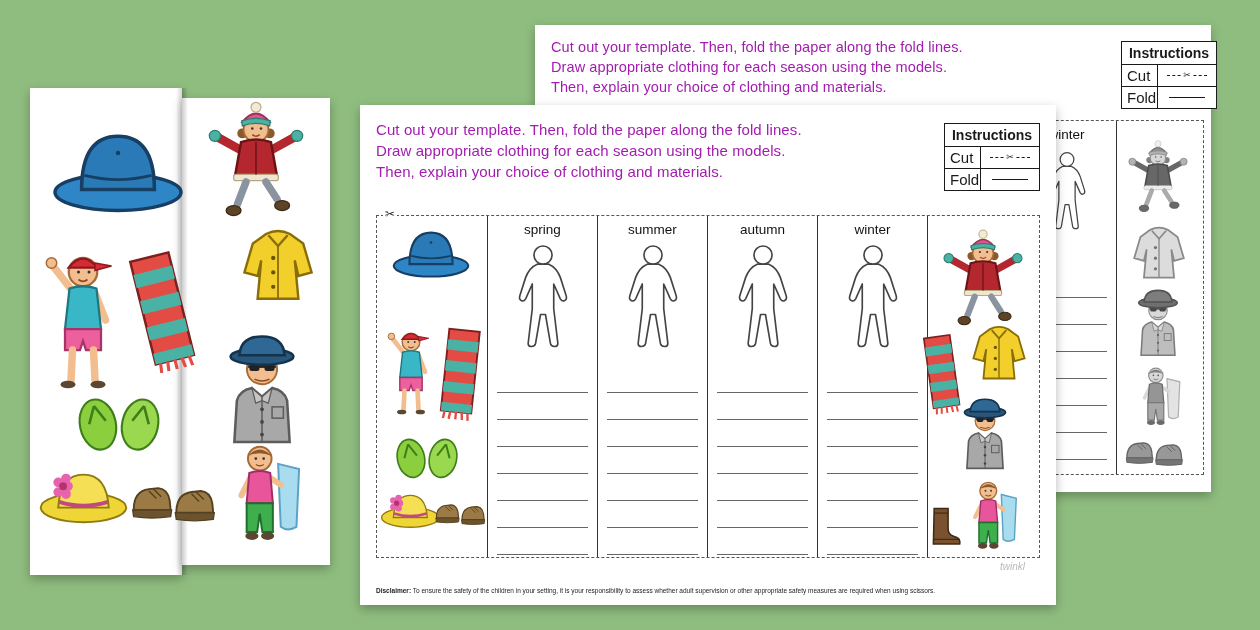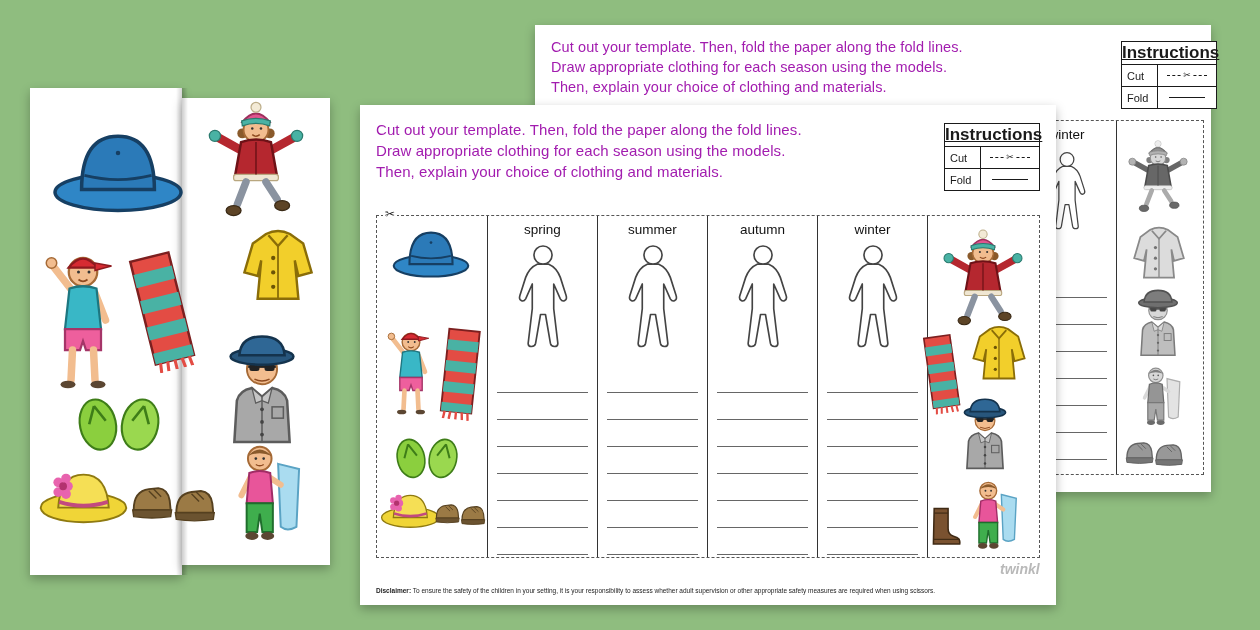--- a/index.html
+++ b/index.html
@@ -7,39 +7,39 @@
     width:1260px;height:630px;position:relative;overflow:hidden;
     background:#8fbd7f;
     font-family:"Liberation Sans", sans-serif;
     color:#1a1a1a;
   }
   .page{position:absolute;background:#fff;box-shadow:0 4px 10px rgba(0,0,0,.28);}
   
   .instr-text{position:absolute;font-size:15px;line-height:21px;color:#a21caf;letter-spacing:.1px;}
   .instr-text div{white-space:nowrap;}
   .ibox{position:absolute;background:#fff;border:1.5px solid #1a1a1a;box-sizing:border-box;}
-  .ibox-title{height:22px;line-height:22px;font-size:17px;font-weight:700;border-bottom:1.5px solid #1a1a1a;text-decoration:underline;}
+  .ibox-title{height:22px;line-height:22px;text-align:center;font-size:14px;font-weight:700;border-bottom:1.5px solid #1a1a1a;}
   .ibox-row{height:21px;display:flex;align-items:stretch;border-bottom:1.5px solid #1a1a1a;}
   .ibox-row.last{border-bottom:none;}
-  .ibox-label{width:36px;font-size:11px;display:flex;align-items:center;padding-left:5px;border-right:1.5px solid #1a1a1a;box-sizing:border-box;}
+  .ibox-label{width:36px;font-size:15px;display:flex;align-items:center;padding-left:5px;border-right:1.5px solid #1a1a1a;box-sizing:border-box;}
   .ibox-val{flex:1;display:flex;align-items:center;justify-content:center;}
   .cutline{position:relative;width:40px;border-top:1.3px dashed #1a1a1a;display:block;height:0;}
   .cut-scissor{position:absolute;left:50%;top:-6px;transform:translateX(-50%);font-size:9px;line-height:11px;background:#fff;padding:0 1px;}
   .foldline{width:36px;border-top:1.3px solid #1a1a1a;display:block;height:0;}
   .cut-table{position:absolute;border:1.5px dashed #555;box-sizing:border-box;display:flex;background:#fff;}
   .table-scissors{position:absolute;top:-9px;left:6px;font-size:12px;line-height:14px;background:#fff;padding:0 2px;}
   .col{position:relative;height:100%;flex:0 0 auto;box-sizing:border-box;}
   .col + .col{border-left:1.2px solid #333;}
   .season-header{text-align:center;font-size:13.5px;padding-top:6px;color:#111;}
   .body-fig{display:block;margin:6px auto 0;}
   .write-lines{position:absolute;left:9px;right:9px;top:150px;height:190px;
     background:repeating-linear-gradient(to bottom,transparent 0 26px,#666 26px 27px);}
   .icon{position:absolute;}
   .bw{filter:grayscale(1) brightness(1.15) contrast(.85);opacity:.9;}
-  .watermark{position:absolute;font-size:14px;font-style:italic;color:#b9b9b9;font-weight:bold;}
+  .watermark{position:absolute;font-size:10px;font-style:italic;color:#b9b9b9;}
   .disclaimer{position:absolute;font-size:6.5px;color:#222;white-space:nowrap;}
   .disclaimer b{font-weight:700;}
   
   .panel{position:absolute;background:#fff;box-shadow:0 4px 10px rgba(0,0,0,.28);}
   .seam{position:absolute;background:linear-gradient(to right,rgba(0,0,0,0),rgba(0,0,0,.18) 55%,rgba(0,0,0,0));}
 </style>
 </head>
 <body>
 
 <svg style="position:absolute;width:0;height:0" aria-hidden="true">

